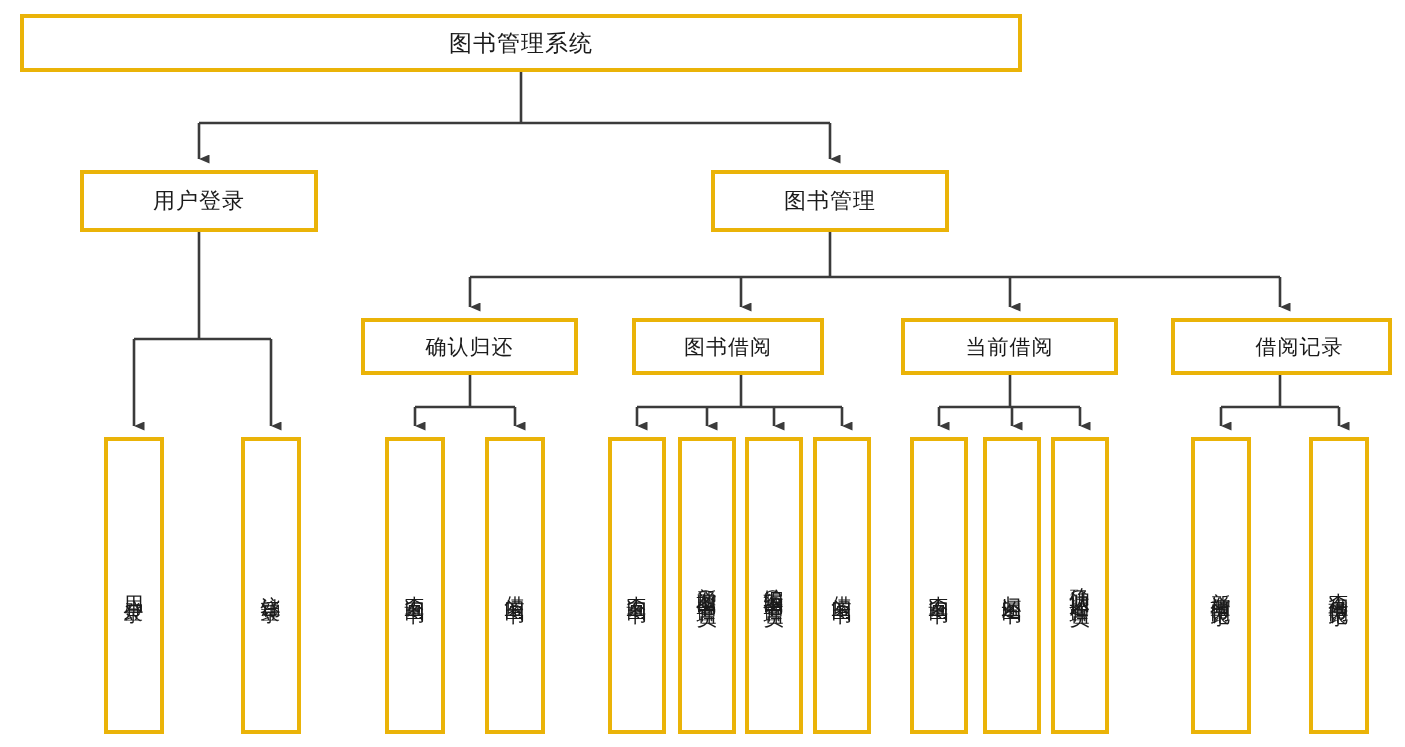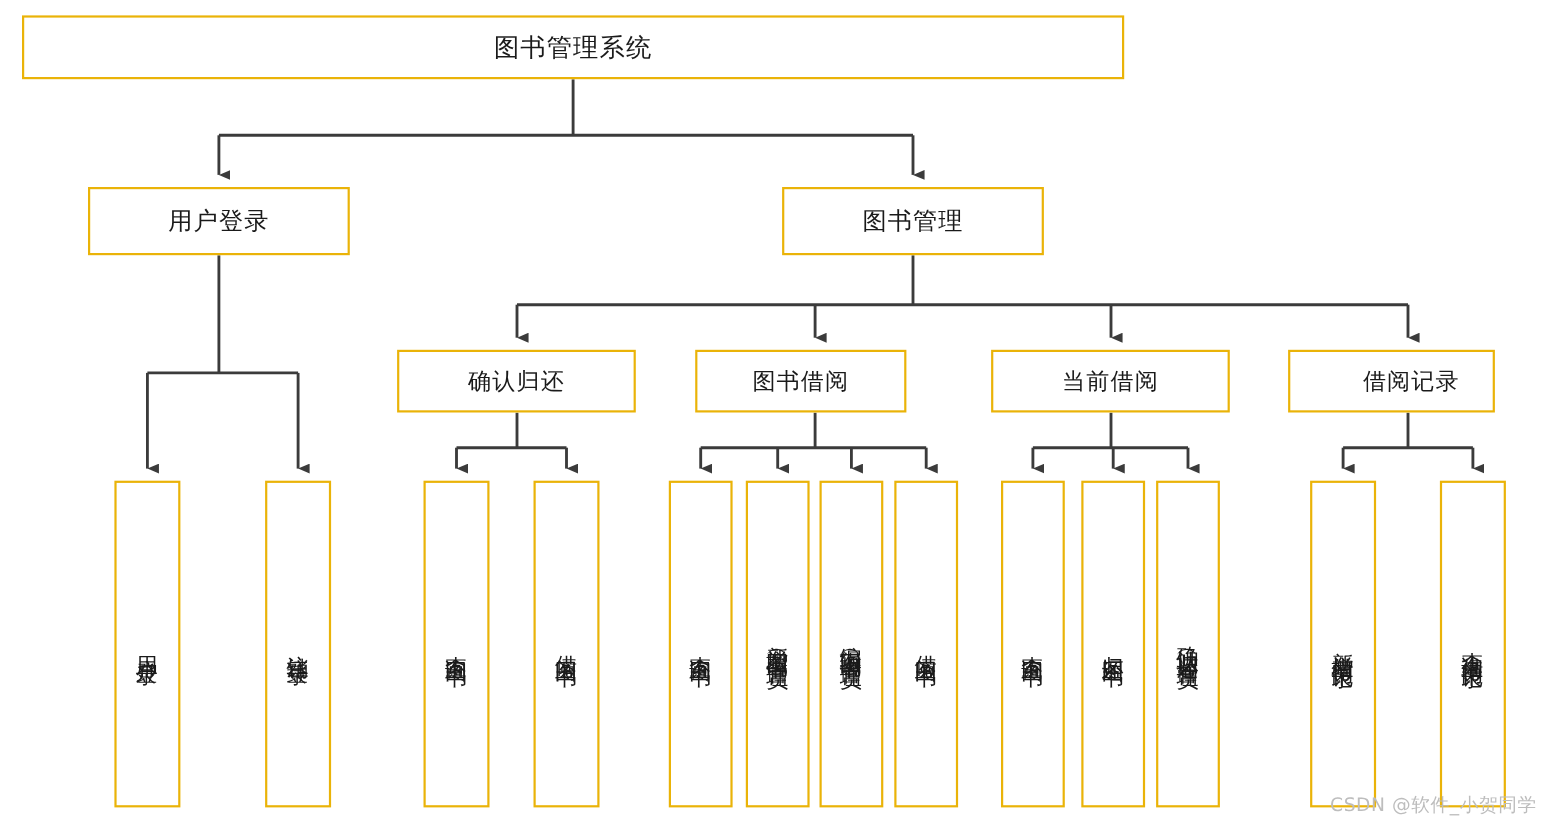--- a/index.html
+++ b/index.html
@@ -18,21 +18,21 @@
   #edge-layer{
     position:absolute;
     left:0;top:0;
     width:1405px;
     height:747px;
     pointer-events:none;
   }
   .node{
     position:absolute;
     box-sizing:border-box;
-    border:2px solid #eab308;
+    border:4px solid #eab308;
     background:#ffffff;
     display:flex;
     align-items:center;
     justify-content:center;
     color:#1a1a1a;
   }
   .node.level-0{
     font-size:23px;
   }
   .node.level-1{
@@ -129,21 +129,21 @@
       </div>
       <div class="node level-2" style="left: 361px; top: 318px; width: 217px; height: 57px;">
         <span class="htext">确认归还</span>
       </div>
       <div class="node level-2" style="left: 632px; top: 318px; width: 192px; height: 57px;">
         <span class="htext">图书借阅</span>
       </div>
       <div class="node level-2" style="left: 901px; top: 318px; width: 217px; height: 57px; text-align: center;">
         <span class="htext">当前借阅</span>
       </div>
-      <div class="node level-2" style="left: 1171px; top: 318px; width: 188px; height: 57px; padding-left: 36px;">
+      <div class="node level-2" style="left: 1171px; top: 318px; width: 221px; height: 57px; padding-left: 36px;">
         <span class="htext">借阅记录</span>
       </div>
       <div class="node level-3 leaf" style="left: 104px; top: 437px; width: 60px; height: 297px;">
         <span class="vtext">用户登录</span>
       </div>
       <div class="node level-3 leaf" style="left: 241px; top: 437px; width: 60px; height: 297px;">
         <span class="vtext">注销登录</span>
       </div>
       <div class="node level-3 leaf" style="left: 385px; top: 437px; width: 60px; height: 297px;">
         <span class="vtext">查询图书</span>
@@ -173,14 +173,13 @@
         <span class="vtext">确认归还（管理员）</span>
       </div>
       <div class="node level-3 leaf" style="left: 1191px; top: 437px; width: 60px; height: 297px;">
         <span class="vtext">新增借阅记录</span>
       </div>
       <div class="node level-3 leaf" style="left: 1309px; top: 437px; width: 60px; height: 297px;">
         <span class="vtext">查询借阅记录</span>
       </div>
     </div>
 
-  <div id="watermark">CSDN @软件_小贺同学</div>
 </div>
 
 </body></html>

